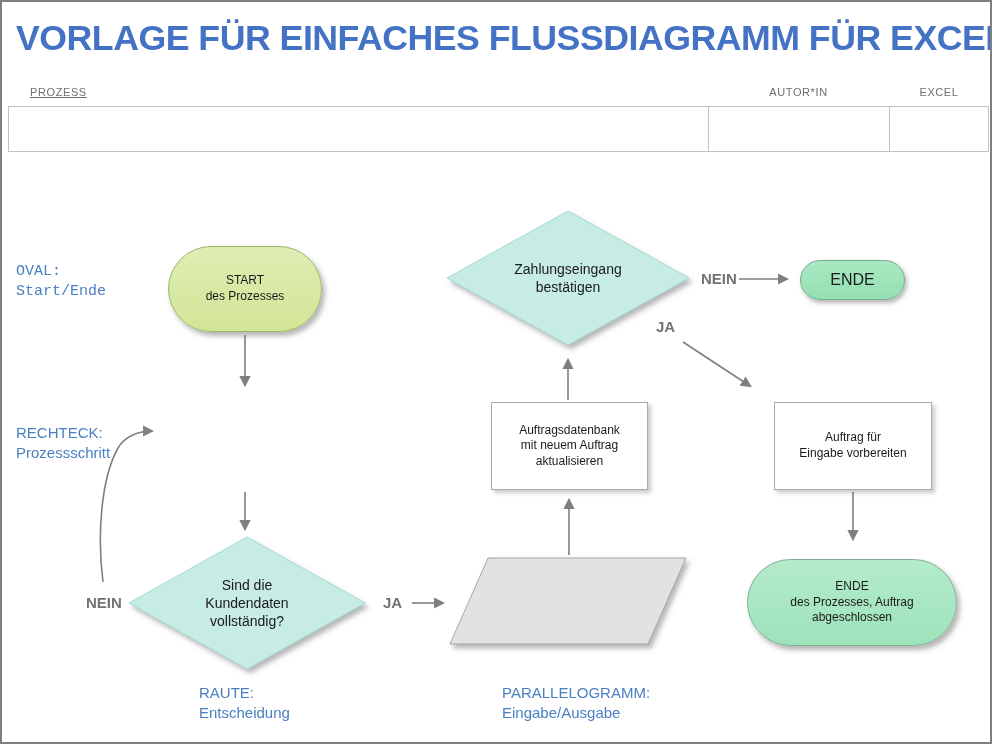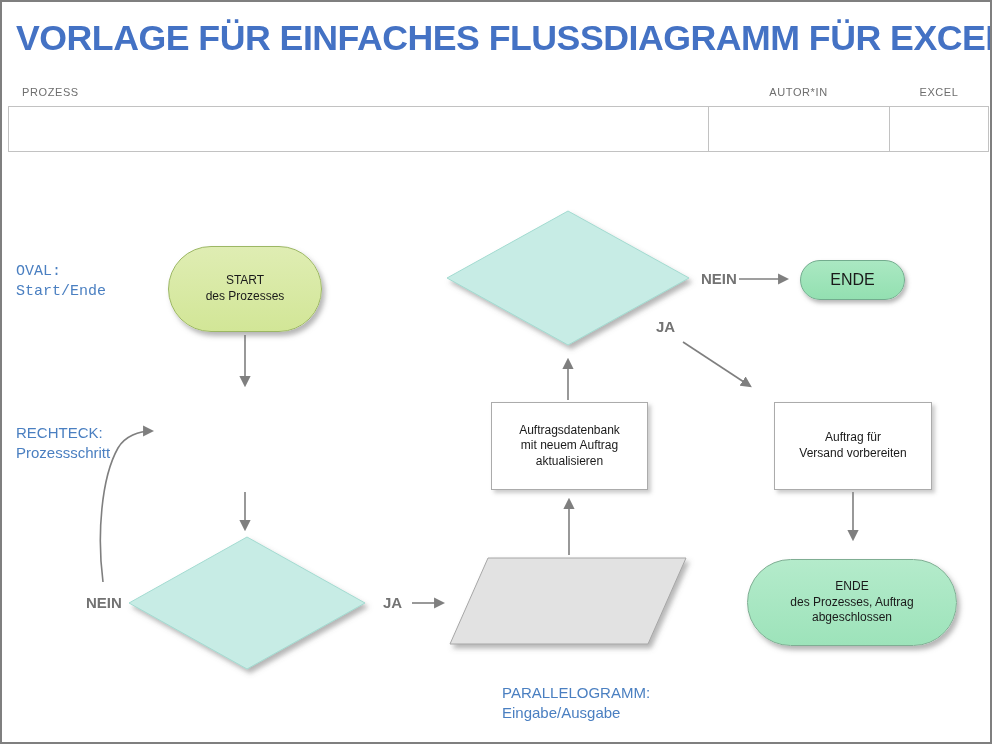--- a/index.html
+++ b/index.html
@@ -12,21 +12,21 @@
   
   .title {
     position:absolute; left:14px; top:16px;
     font-size:35px; font-weight:bold; letter-spacing:-0.5px;
     color:#4472C4; white-space:nowrap; transform:scaleX(1.02); transform-origin:left;
   }
   .meta-label {
     position:absolute; top:84px; font-size:11px; color:#6E6E6E;
     letter-spacing:0.6px;
   }
-  .lbl-prozess { left:20px; }
+  .lbl-prozess { left:28px;text-decoration:underline; }
   .lbl-autor  { left:706px; width:181px; text-align:center; }
   .lbl-datum  { left:887px; width:100px; text-align:center; }
   .meta-box {
     position:absolute; top:104px; height:46px; background:#fff;
     border:1px solid #C2C2C2;
   }
   .box-prozess { left:6px;   width:701px; }
   .box-autor   { left:706px; width:182px; }
   .box-datum   { left:887px; width:100px; }
   
@@ -130,37 +130,44 @@
     <span>START
 des Prozesses</span>
   </div>
   <div class="shape rect rect-db">
     <span>Auftragsdatenbank
 mit neuem Auftrag
 aktualisieren</span>
   </div>
   <div class="shape rect rect-versand">
     <span>Auftrag für
-Versand vorbereiten</span>
+Eingabe vorbereiten</span>
   </div>
   <div class="shape pill-ende">
     <span>ENDE</span>
   </div>
   <div class="shape stadium-ende">
     <span>ENDE
 des Prozesses, Auftrag
 abgeschlossen</span>
   </div>
 
+  <div class="node-text txt-decision1">Sind die
+Kundendaten
+vollständig?</div>
+  <div class="node-text txt-decision2">Zahlungseingang
+bestätigen</div>
 
   <span class="edge-label el-nein1">NEIN</span>
   <span class="edge-label el-ja1">JA</span>
   <span class="edge-label el-nein2">NEIN</span>
   <span class="edge-label el-ja2">JA</span>
 
   <div class="legend legend-oval">OVAL:
 Start/Ende</div>
   <div class="legend legend-rect">RECHTECK:
 Prozessschritt</div>
+  <div class="legend legend-raute">RAUTE:
+Entscheidung</div>
   <div class="legend legend-par">PARALLELOGRAMM:
 Eingabe/Ausgabe</div>
 
 </div>
 
 </body></html>

